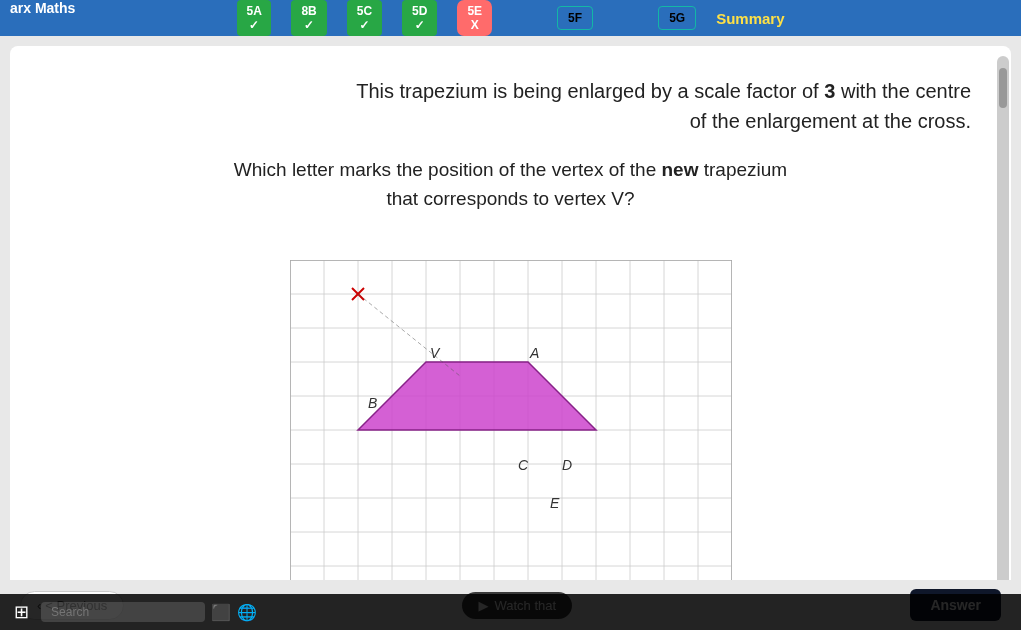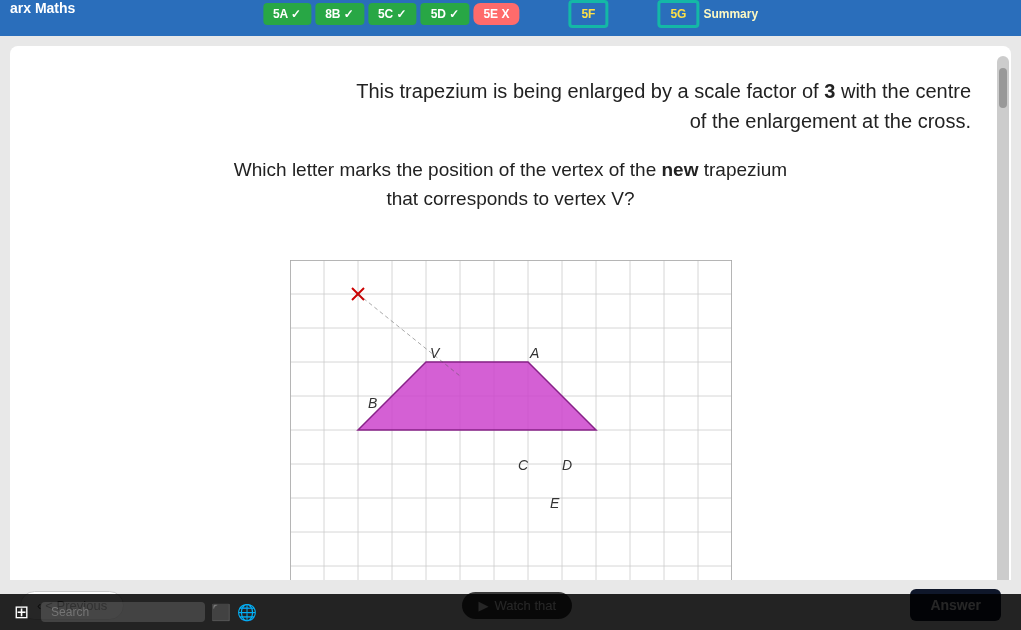--- a/index.html
+++ b/index.html
@@ -23,36 +23,36 @@
     #app-title {
       color: white;
       font-size: 14px;
       font-weight: bold;
     }
     #tab-bar {
       position: absolute;
       left: 50%;
       transform: translateX(-50%);
       display: flex;
-      gap: 4px;
+      gap: 20px;
       align-items: center;
     }
     .tab-btn {
       padding: 4px 10px;
       border-radius: 4px;
       font-size: 12px;
       font-weight: bold;
       border: none;
       cursor: pointer;
       color: white;
     }
     .tab-complete { background: #28a745; }
     .tab-active-x { background: #ff6b6b; color: white; border-radius: 7px; }
-    .tab-inactive { background: transparent; color: #fde047; border: 3px solid #14b8a6; margin-left: 45px; }
-    .tab-summary { background: transparent; color: #fef9c3; font-weight: bold; border: none; cursor: pointer; font-size: 12px; }
+    .tab-inactive { background: transparent; color: #000000; border: 1px solid #14b8a6; margin-left: 45px; }
+    .tab-summary { background: transparent; color: #fde047; font-weight: bold; border: none; cursor: pointer; font-size: 15px; }
     
     #main-area {
       display: flex;
       height: 594px;
       background: #e8e8e8;
     }
     #content-panel {
       flex: 1;
       background: white;
       margin: 10px 10px 0 10px;

